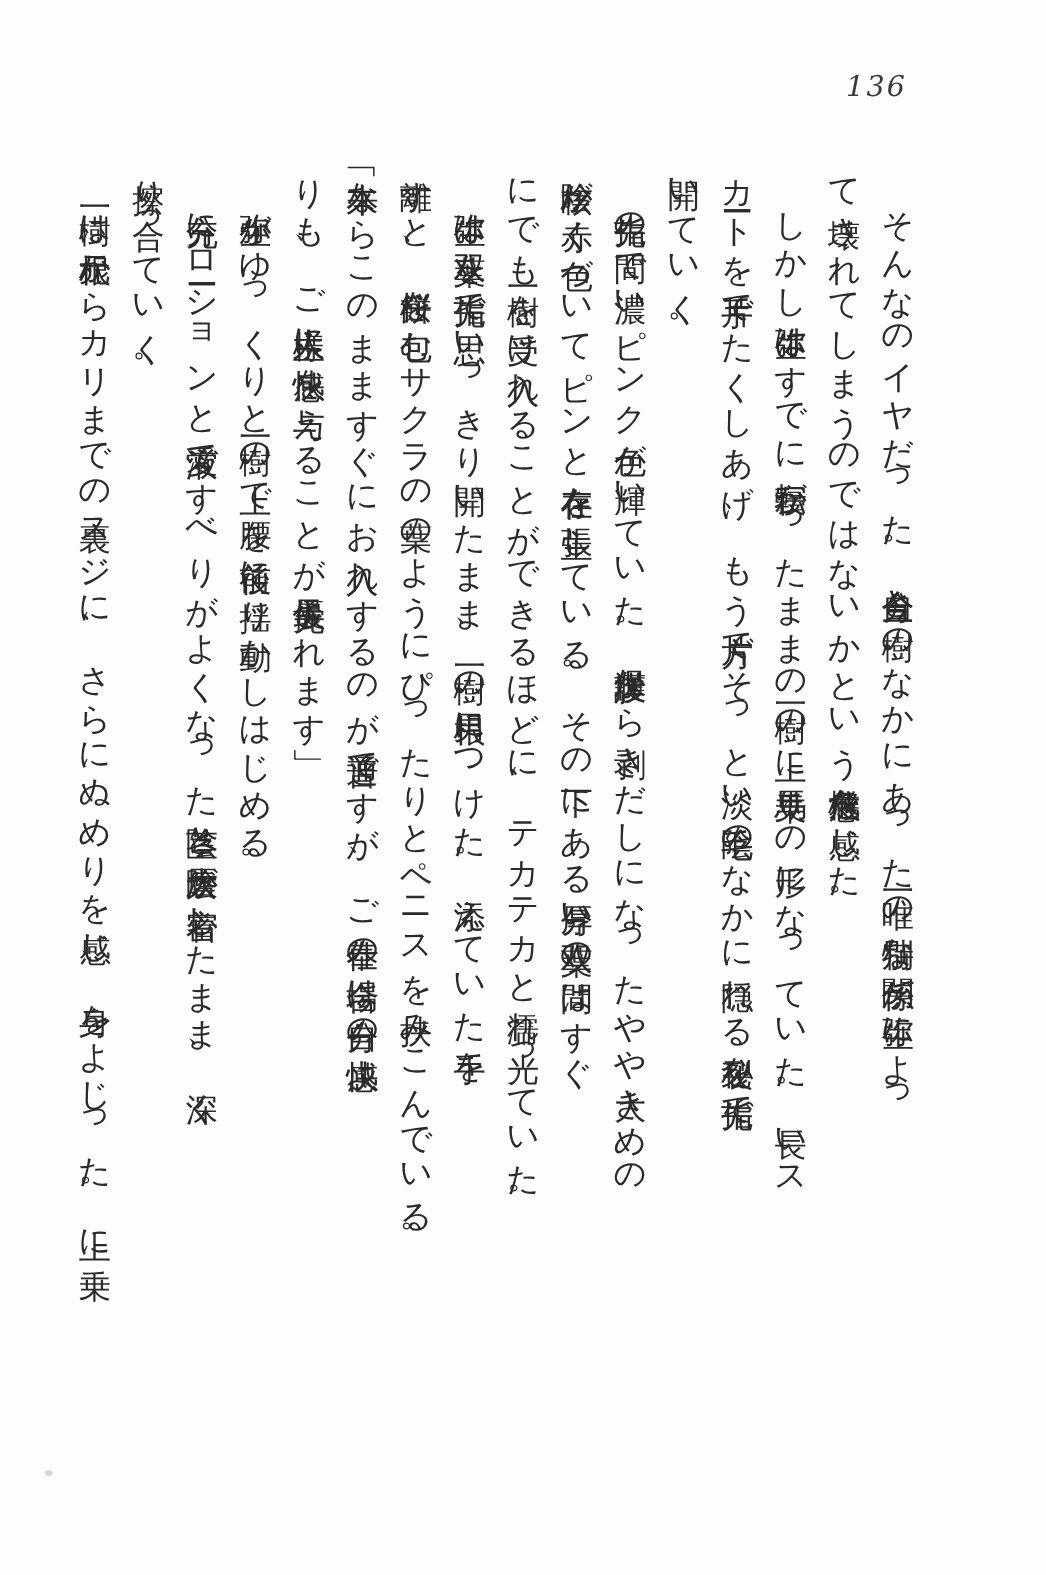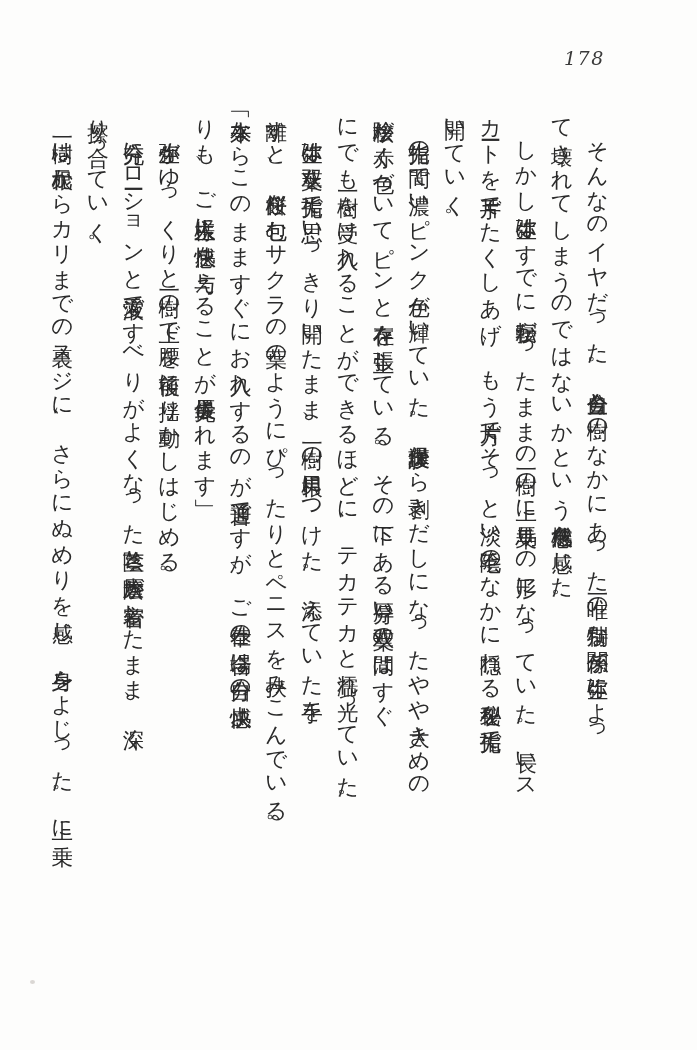--- a/index.html
+++ b/index.html
@@ -54,21 +54,21 @@
     width: 5px;
     height: 4px;
     border-radius: 50%;
     background: rgba(140, 130, 120, 0.3);
   }
 </style>
 </head>
 <body>
 
 <div class="page">
-  <div class="page-number">178</div>
+  <div class="page-number">136</div>
 
   <div class="text-area">
       <div class="text-column indent">そんなのイヤだった。今自分と一樹のなかにあった唯一の特別な関係が弥生によっ</div>
       <div class="text-column">て壊されてしまうのではないかという危機感を感じた。</div>
       <div class="text-column indent">しかし弥生はすでに寝転がったままの一樹の上に馬乗りの形になっていた。長いス</div>
       <div class="text-column">カートを片手でたくしあげ、もう片方でそっと淡い陰毛のなかに隠れる秘裂を指先で</div>
       <div class="text-column">開いていく。</div>
       <div class="text-column indent">指先の間で濃いピンク色が輝いていた。保護膜から剥きだしになったやや大きめの</div>
       <div class="text-column">陰核が赤く色づいてピンと存在を主張している。その下にある分厚い双葉の間はすぐ</div>
       <div class="text-column">にでも一樹を受け入れることができるほどに、テカテカと濡れ光っていた。</div>

